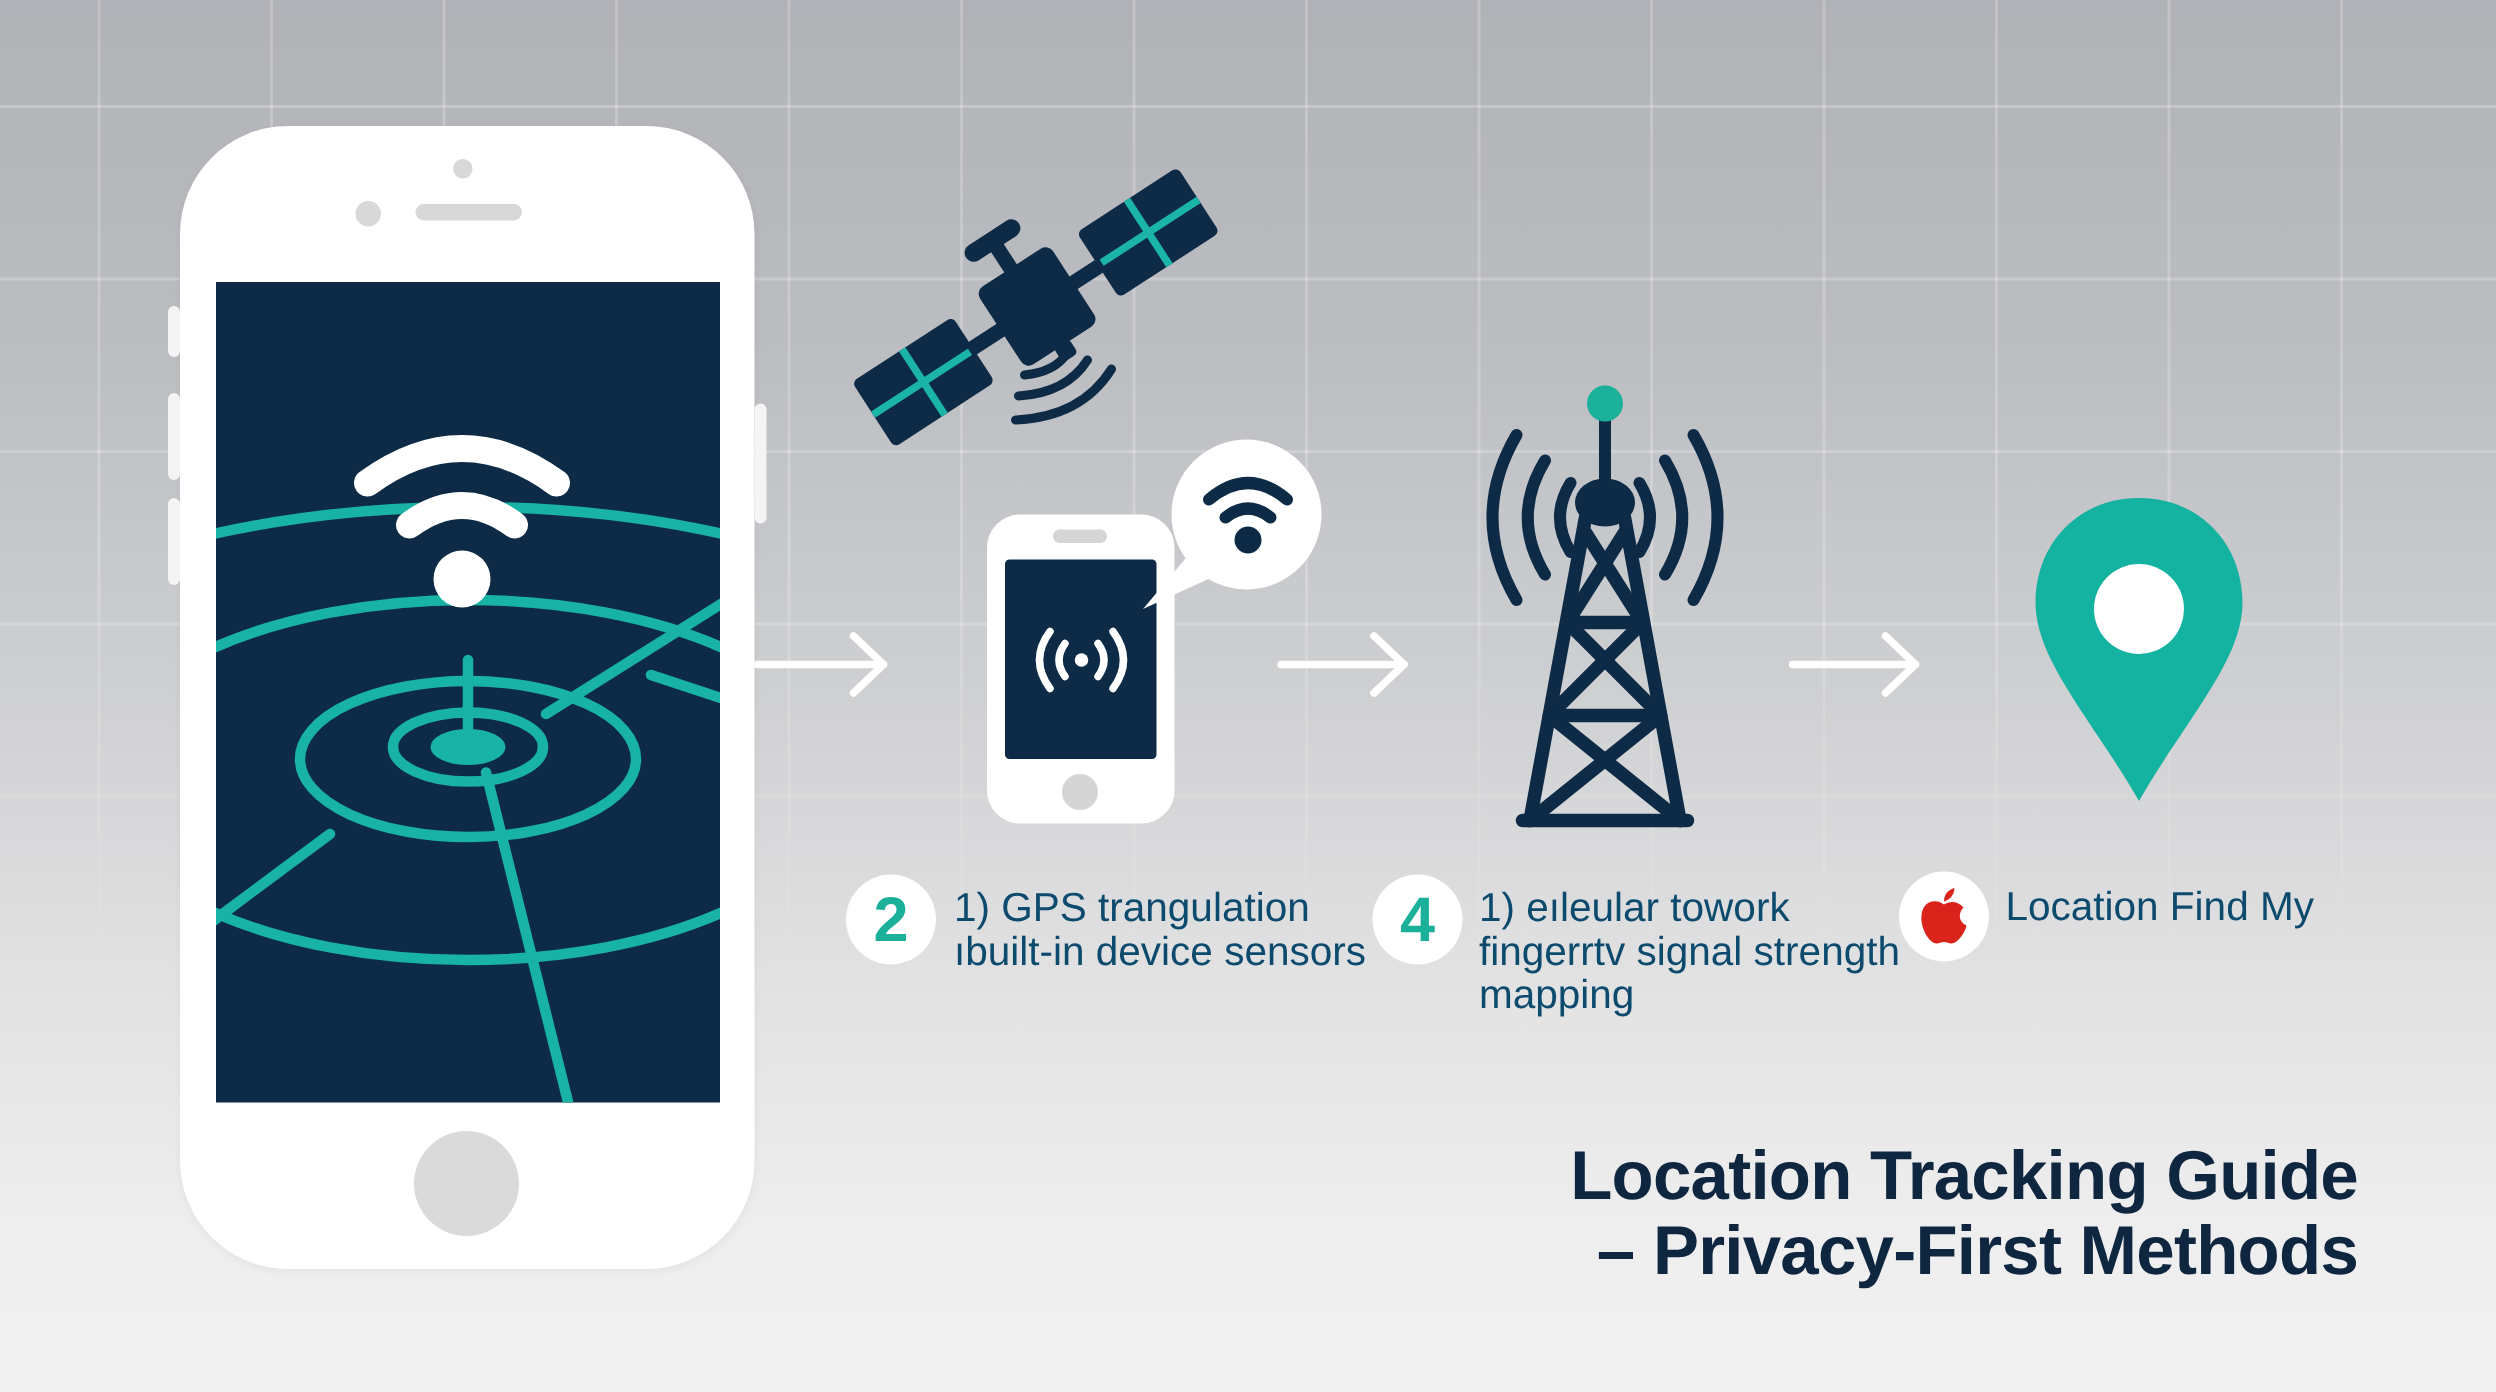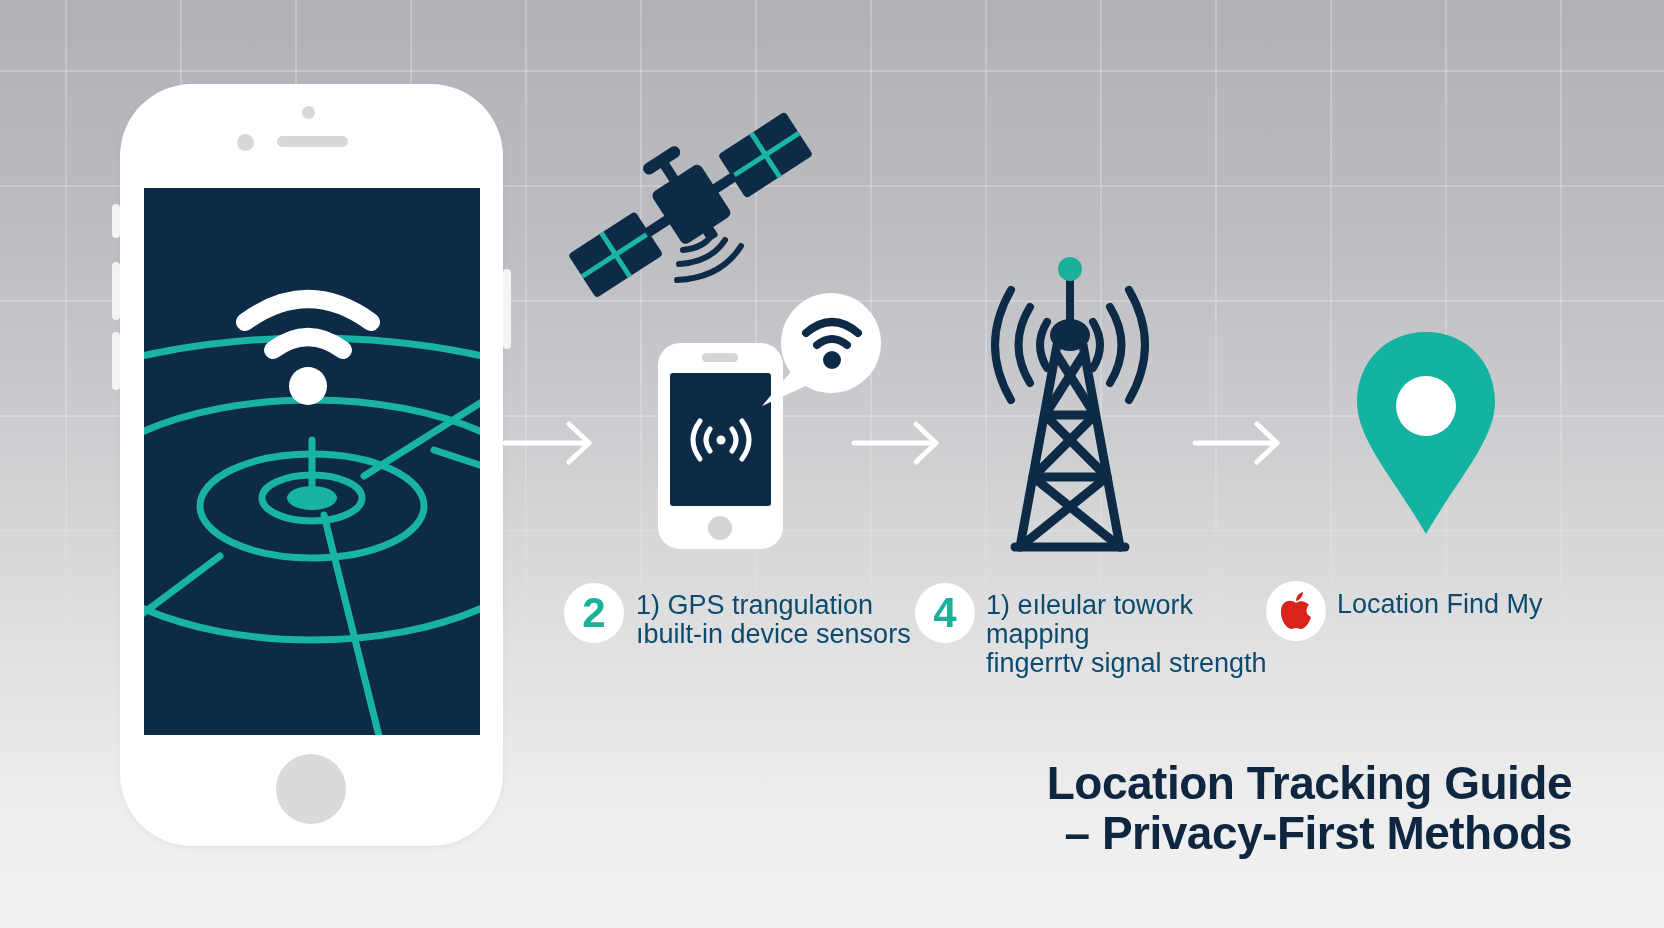--- a/index.html
+++ b/index.html
@@ -207,22 +207,22 @@
 <div class="abs step-text" style="left:636px; top:591px;">
   <div>1) GPS trangulation</div>
   <div>ıbuilt-in device sensors</div>
 </div>
 
 <div class="abs badge" style="left:915px; top:583px;">
   <span>4</span>
 </div>
 <div class="abs step-text" style="left:946px; top:591px;margin-left:40px;">
   <div>1) eıleular towork</div>
+  <div>fingerrtv signal strength</div>
   <div>mapping</div>
-  <div>fingerrtv signal strength</div>
 </div>
 
 <div class="abs badge" style="left:1266px; top:581px;">
   <svg width="34" height="40" viewBox="0 0 34 40">
     <path d="M17 12 C12 8 3 9 2 19 C1 29 8 38 12 38 C14 38 15 37 17 37 C19 37 20 38 22 38 C26 38 31 31 32 26 C27 24 26 18 30 14 C27 10 21 9 17 12 Z" fill="#d9231b"></path>
     <path d="M17 10 C17 5 20 2 24 1 C24 5 21 9 17 10 Z" fill="#d9231b"></path>
   </svg>
 </div>
 <div class="abs step-text" style="left:1337px; top:590px;">
   <div>Location Find My</div>

